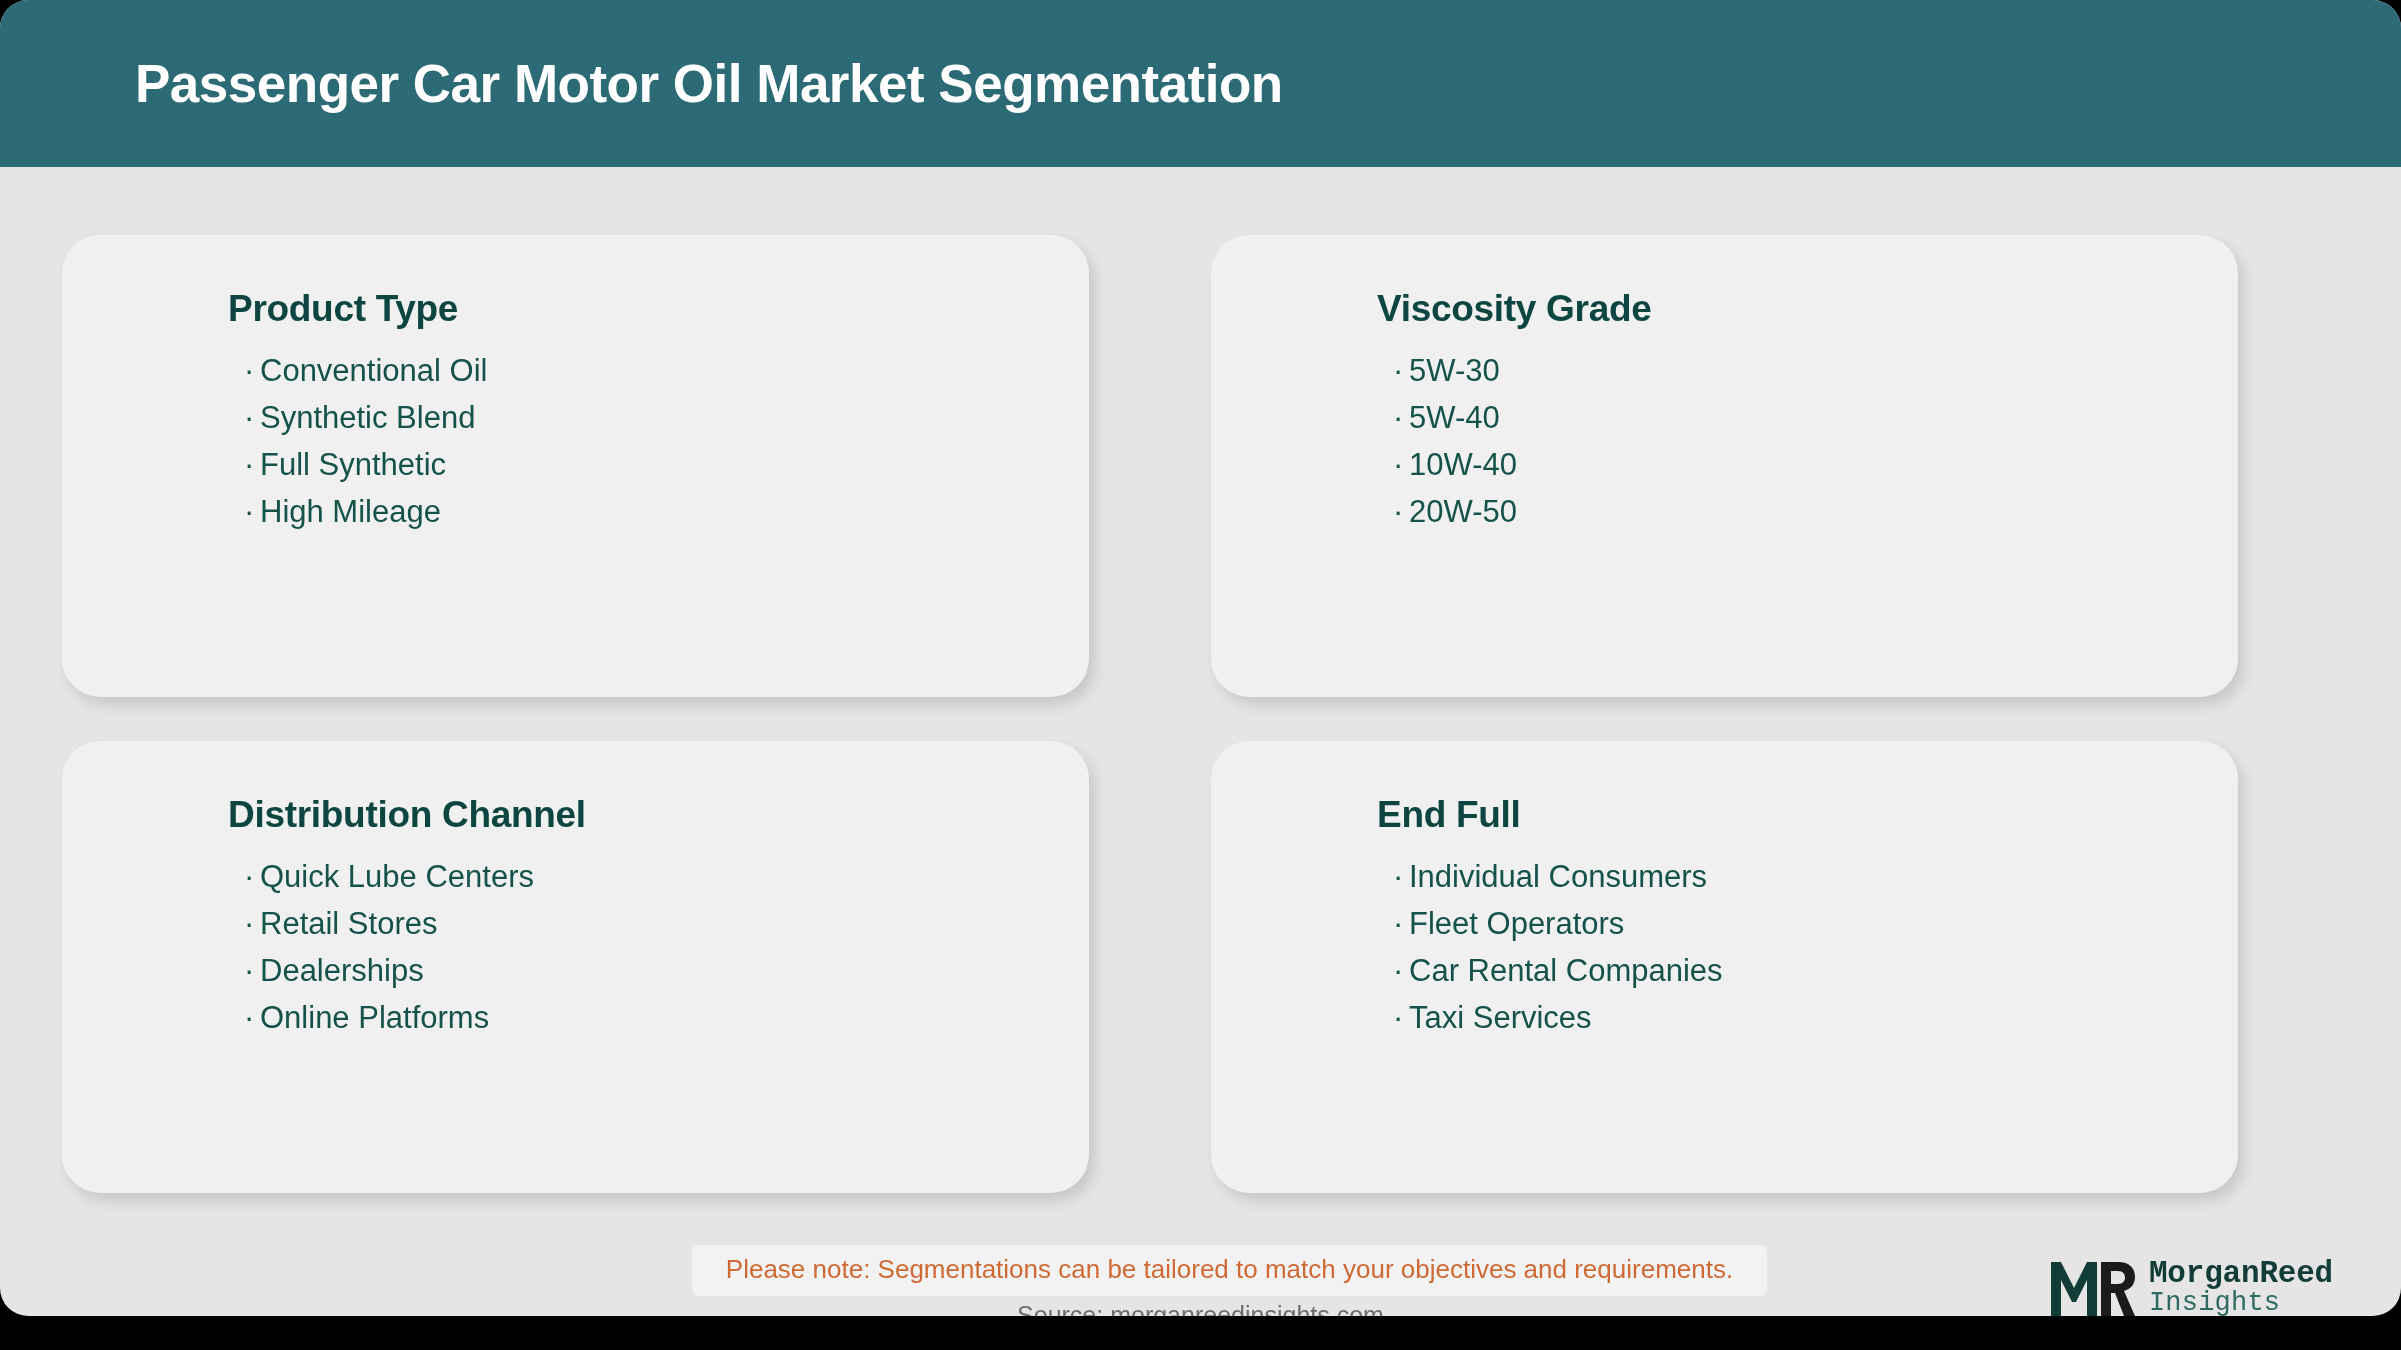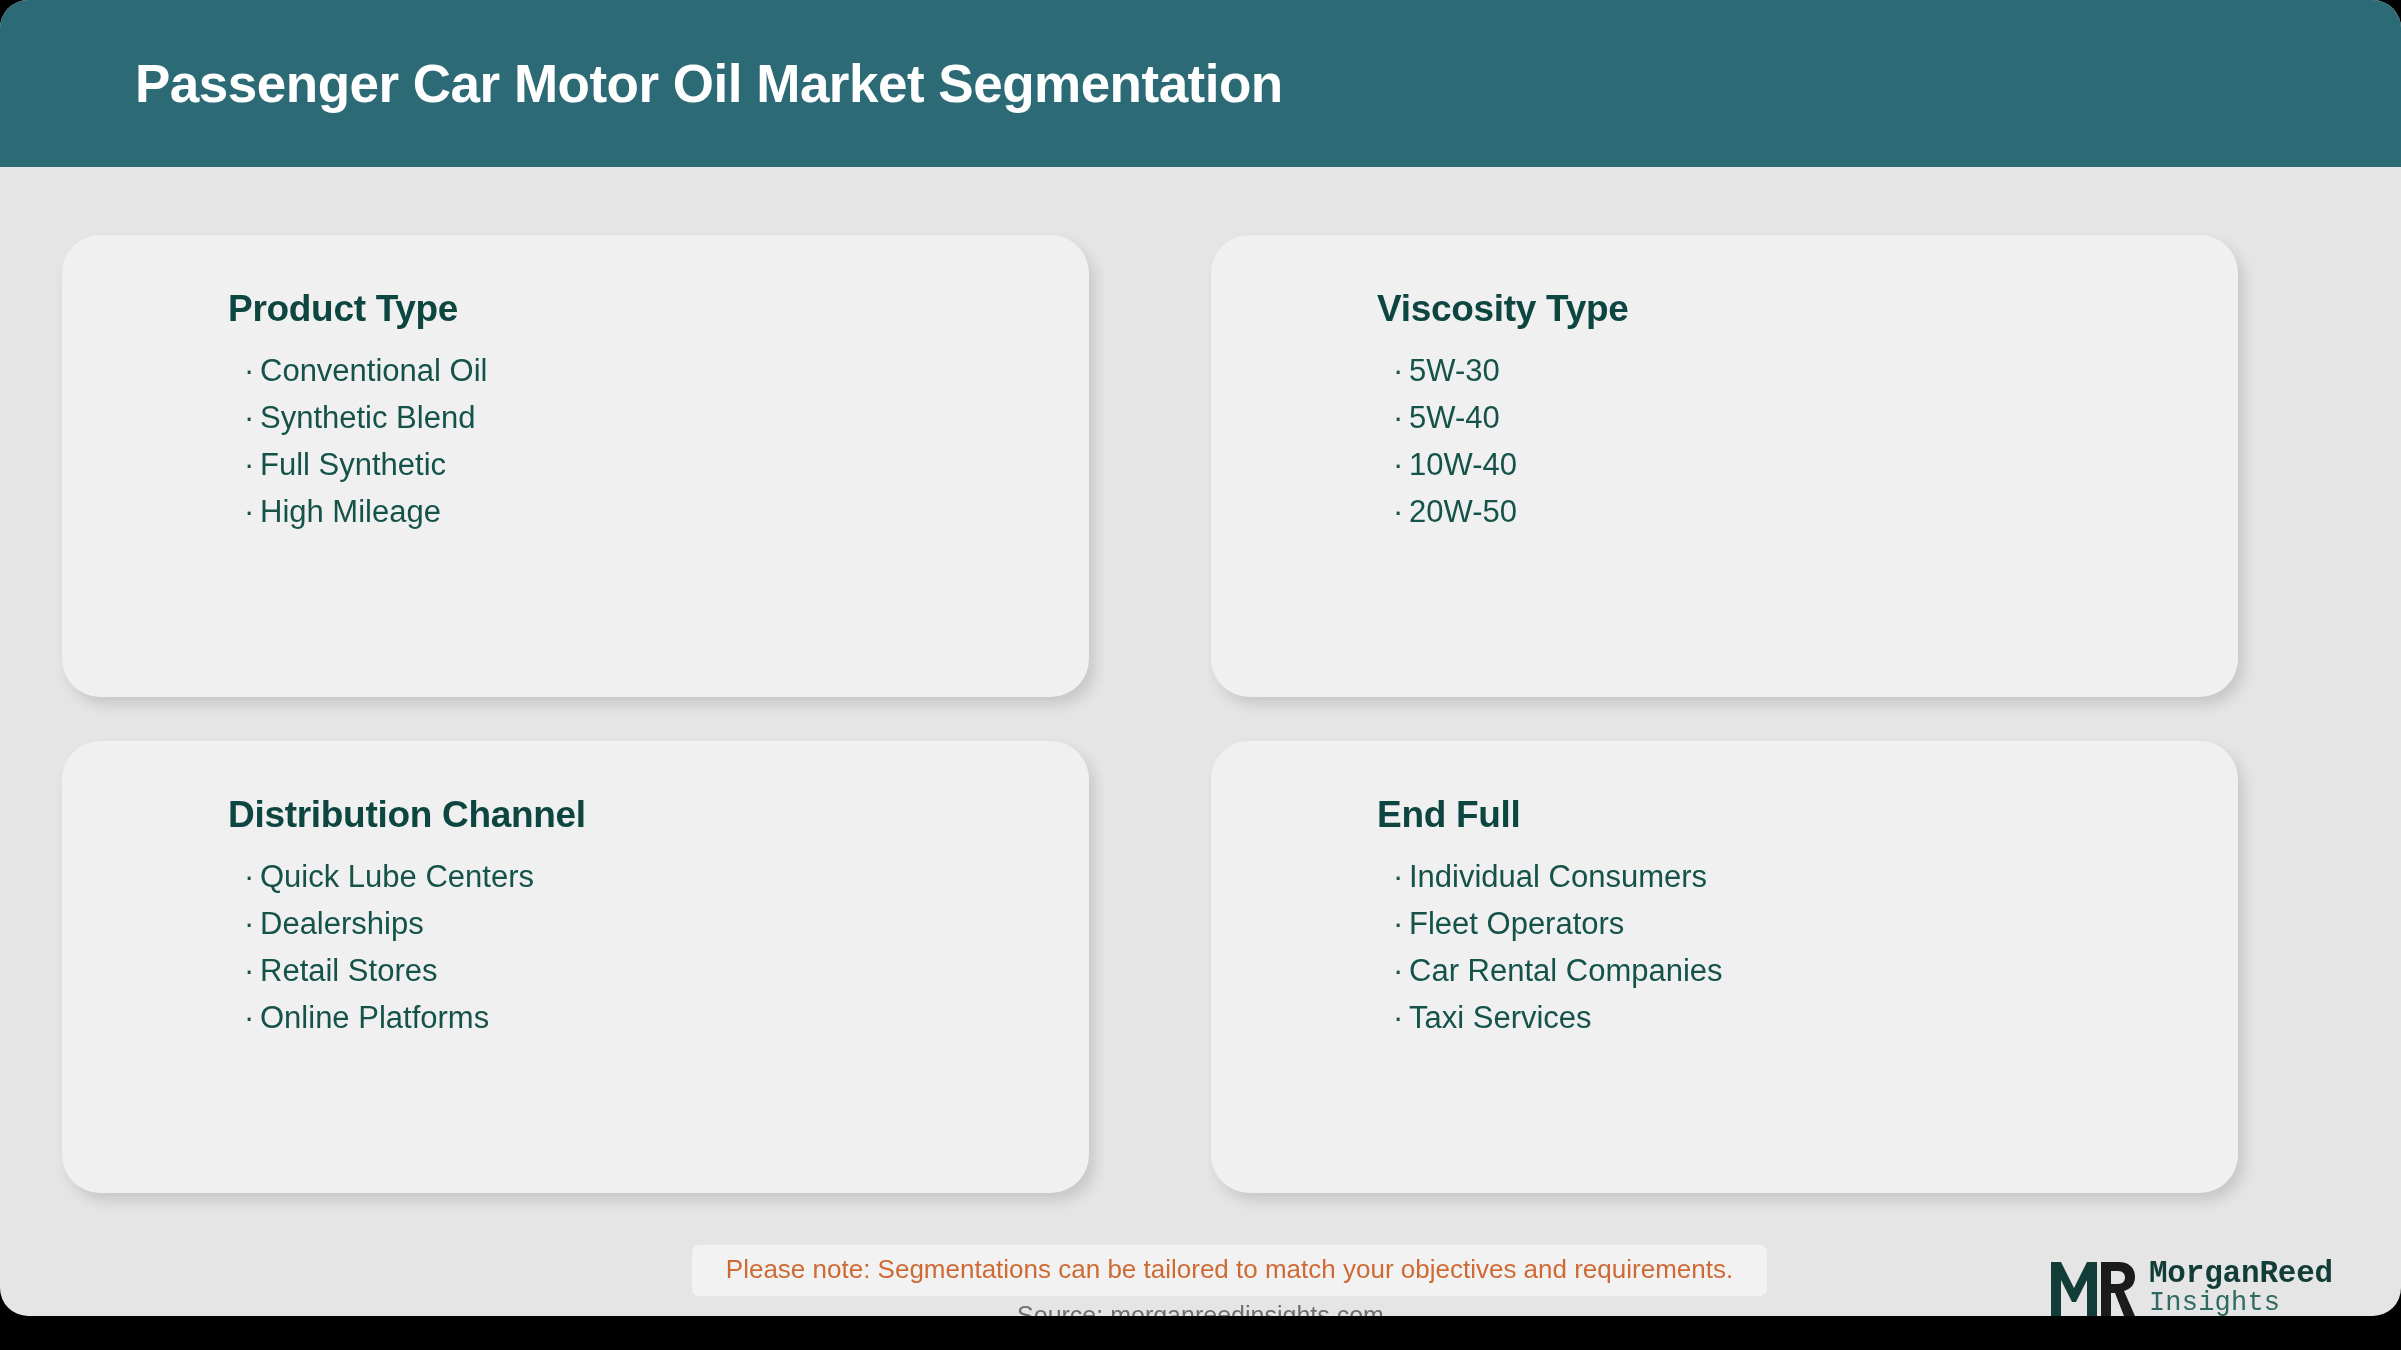--- a/index.html
+++ b/index.html
@@ -146,41 +146,41 @@
             <li><span class="bullet">·</span><span>Conventional Oil</span></li>
             <li><span class="bullet">·</span><span>Synthetic Blend</span></li>
             <li><span class="bullet">·</span><span>Full Synthetic</span></li>
             <li><span class="bullet">·</span><span>High Mileage</span></li>
           </ul>
         </div>
       </div>
 
       <div class="card c2">
         <div class="card-inner">
-          <div class="card-title">Viscosity Type</div>
+          <div class="card-title">Viscosity Grade</div>
           <ul class="card-list">
             <li><span class="bullet">·</span><span>5W-30</span></li>
             <li><span class="bullet">·</span><span>5W-40</span></li>
             <li><span class="bullet">·</span><span>10W-40</span></li>
             <li><span class="bullet">·</span><span>20W-50</span></li>
           </ul>
         </div>
       </div>
 
     </div>
 
     <div class="row row2">
 
       <div class="card c3">
         <div class="card-inner">
           <div class="card-title">Distribution Channel</div>
           <ul class="card-list">
             <li><span class="bullet">·</span><span>Quick Lube Centers</span></li>
+            <li><span class="bullet">·</span><span>Retail Stores</span></li>
             <li><span class="bullet">·</span><span>Dealerships</span></li>
-            <li><span class="bullet">·</span><span>Retail Stores</span></li>
             <li><span class="bullet">·</span><span>Online Platforms</span></li>
           </ul>
         </div>
       </div>
 
       <div class="card c4">
         <div class="card-inner">
           <div class="card-title">End Full</div>
           <ul class="card-list">
             <li><span class="bullet">·</span><span>Individual Consumers</span></li>

